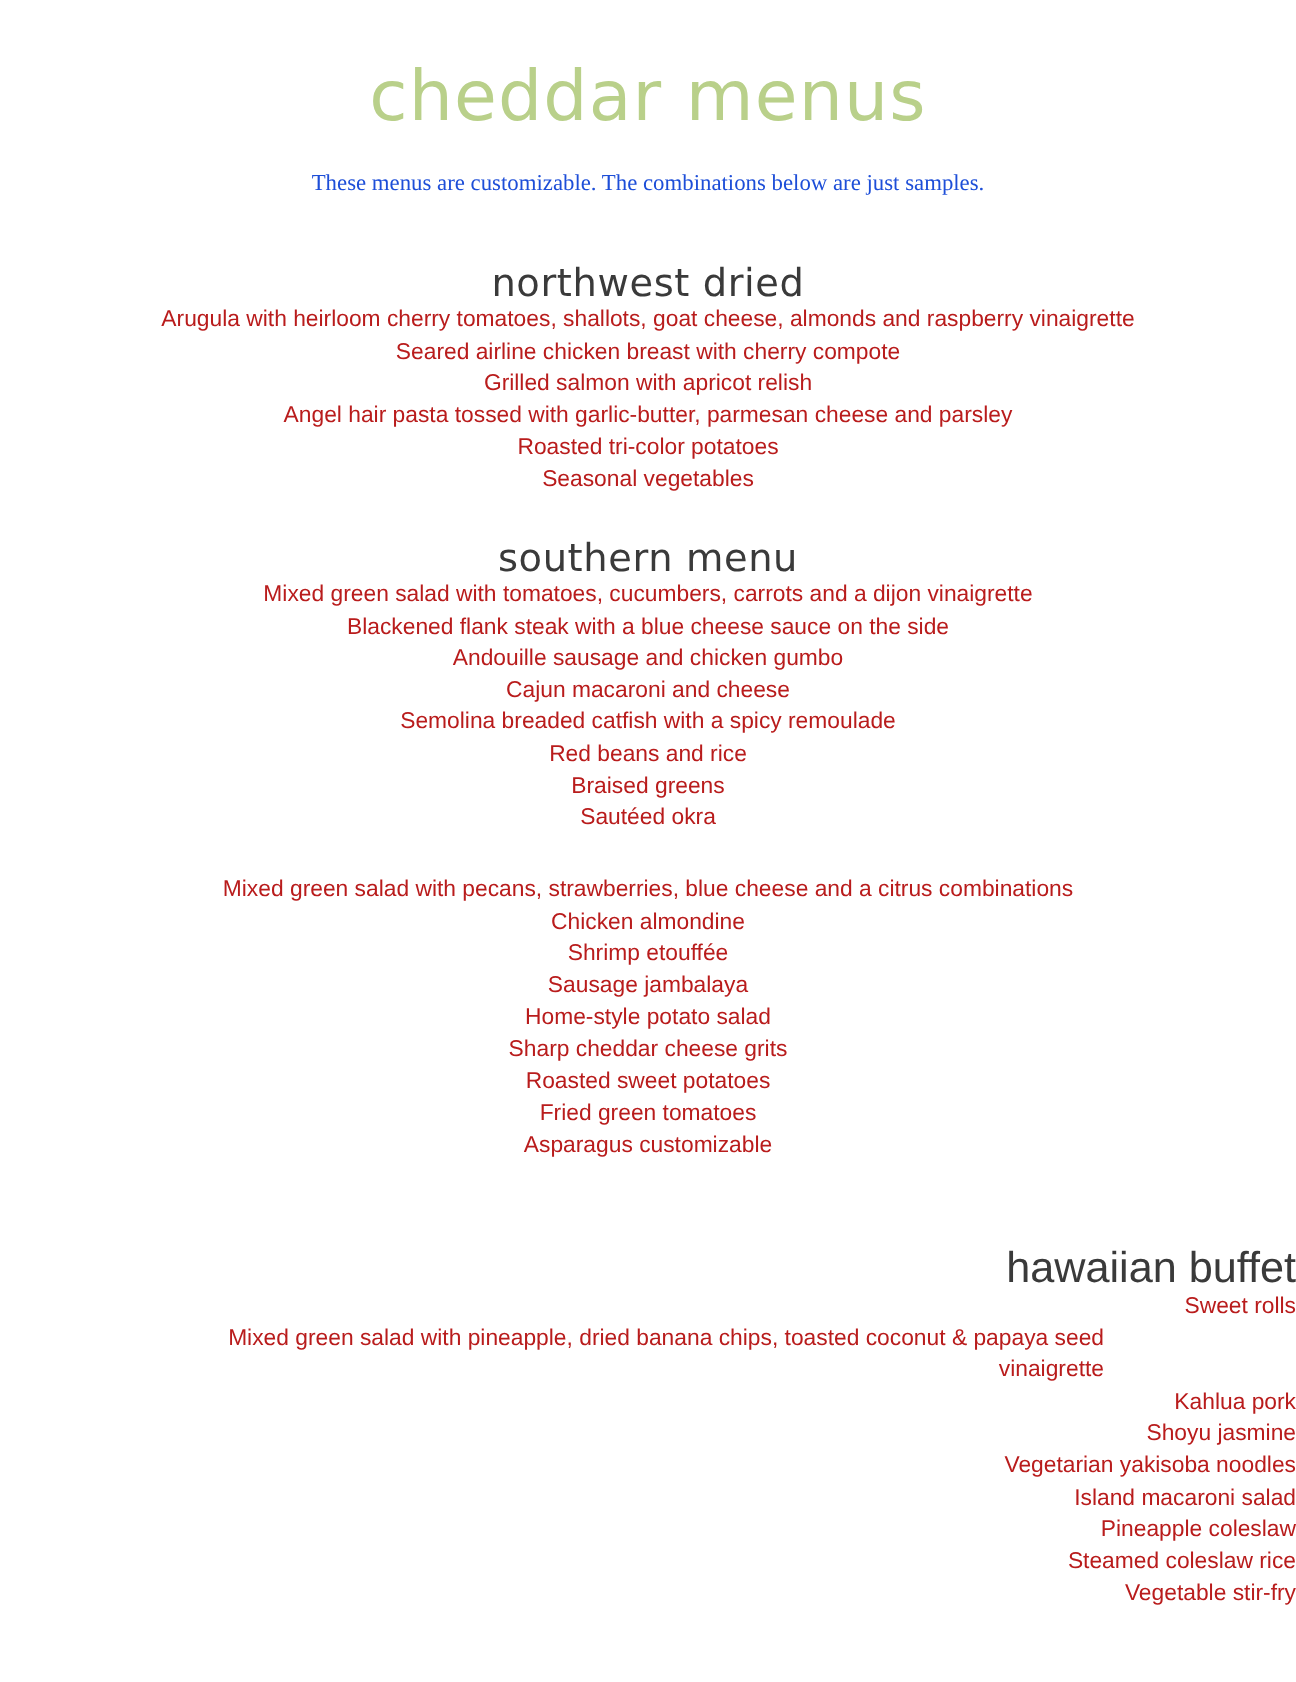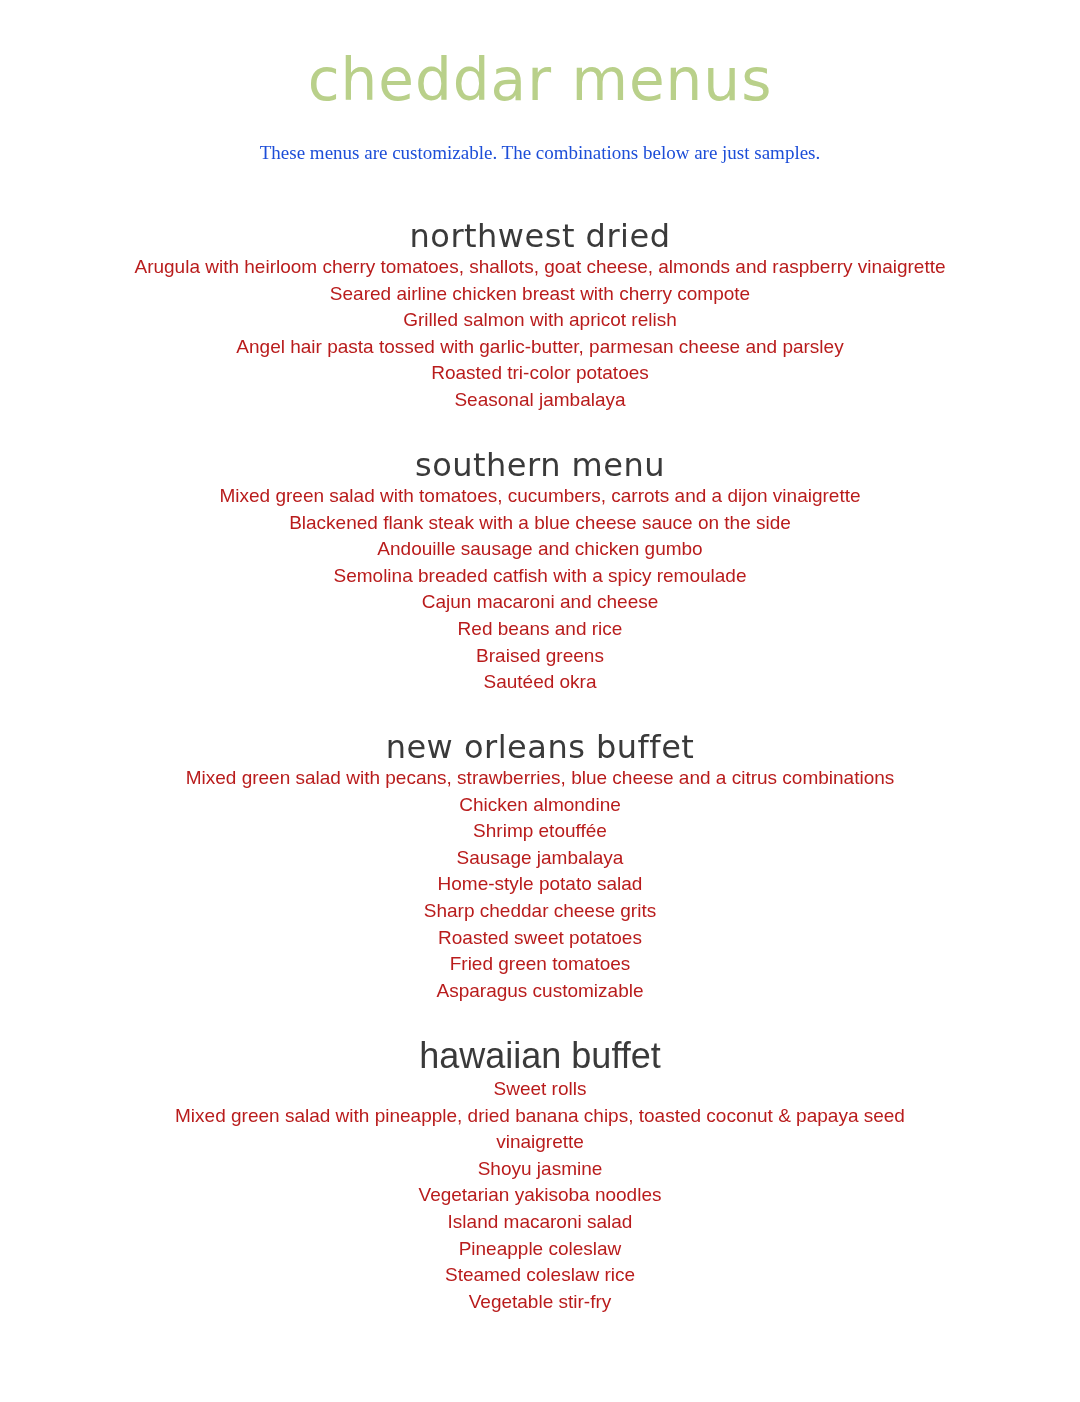--- a/index.html
+++ b/index.html
@@ -81,76 +81,76 @@
       white-space: nowrap;
     }
     .items li.wrap {
       white-space: normal;
       width: 760px;
       margin: 0 auto;
     }
     #sec-northwest { top: 218px; }
     #sec-southern { top: 447px; }
     #sec-neworleans { top: 729px; }
-    #sec-hawaiian { top: 1036px; }
+    #sec-hawaiian { top: 1036px; text-align: right; }
   </style>
 </head>
 <body>
 
 <div class="page">
 
   <h1 class="page-title">cheddar menus</h1>
   <p class="subtitle">These menus are customizable. The combinations below are just samples.</p>
 
   <section class="section" id="sec-northwest">
     <h2 class="section-title">northwest dried</h2>
     <ul class="items">
       <li>Arugula with heirloom cherry tomatoes, shallots, goat cheese, almonds and raspberry vinaigrette</li>
       <li>Seared airline chicken breast with cherry compote</li>
       <li>Grilled salmon with apricot relish</li>
       <li>Angel hair pasta tossed with garlic-butter, parmesan cheese and parsley</li>
       <li>Roasted tri-color potatoes</li>
-      <li>Seasonal jambalaya</li>
+      <li>Seasonal vegetables</li>
     </ul>
   </section>
 
   <section class="section" id="sec-southern">
     <h2 class="section-title">southern menu</h2>
     <ul class="items">
       <li>Mixed green salad with tomatoes, cucumbers, carrots and a dijon vinaigrette</li>
       <li>Blackened flank steak with a blue cheese sauce on the side</li>
       <li>Andouille sausage and chicken gumbo</li>
+      <li>Cajun macaroni and cheese</li>
       <li>Semolina breaded catfish with a spicy remoulade</li>
-      <li>Cajun macaroni and cheese</li>
       <li>Red beans and rice</li>
       <li>Braised greens</li>
       <li>Sautéed okra</li>
     </ul>
   </section>
 
   <section class="section" id="sec-neworleans">
-    <h2 class="section-title">new orleans buffet</h2>
     <ul class="items">
       <li>Mixed green salad with pecans, strawberries, blue cheese and a citrus combinations</li>
       <li>Chicken almondine</li>
       <li>Shrimp etouffée</li>
       <li>Sausage jambalaya</li>
       <li>Home-style potato salad</li>
       <li>Sharp cheddar cheese grits</li>
       <li>Roasted sweet potatoes</li>
       <li>Fried green tomatoes</li>
       <li>Asparagus customizable</li>
     </ul>
   </section>
 
   <section class="section" id="sec-hawaiian">
     <h2 class="section-title serifish">hawaiian buffet</h2>
     <ul class="items">
       <li>Sweet rolls</li>
       <li class="wrap">Mixed green salad with pineapple, dried banana chips, toasted coconut &amp; papaya seed vinaigrette</li>
+      <li>Kahlua pork</li>
       <li>Shoyu jasmine</li>
       <li>Vegetarian yakisoba noodles</li>
       <li>Island macaroni salad</li>
       <li>Pineapple coleslaw</li>
       <li>Steamed coleslaw rice</li>
       <li>Vegetable stir-fry</li>
     </ul>
   </section>
 
 </div>

